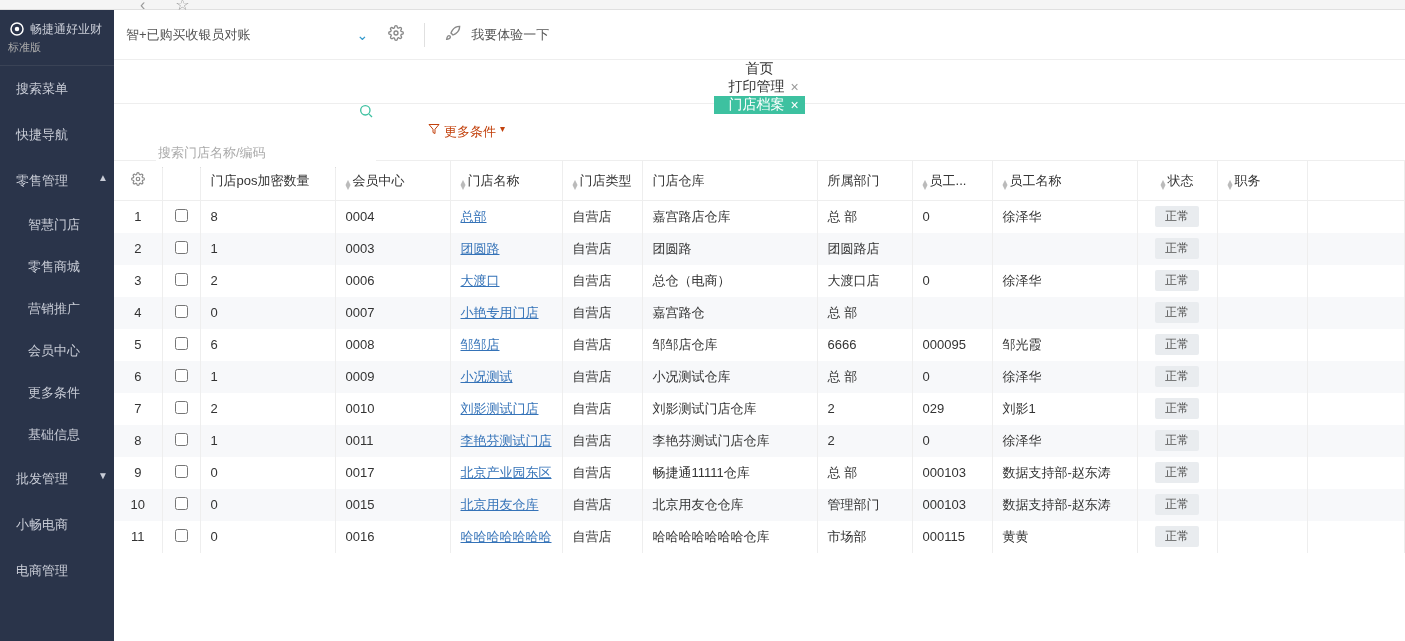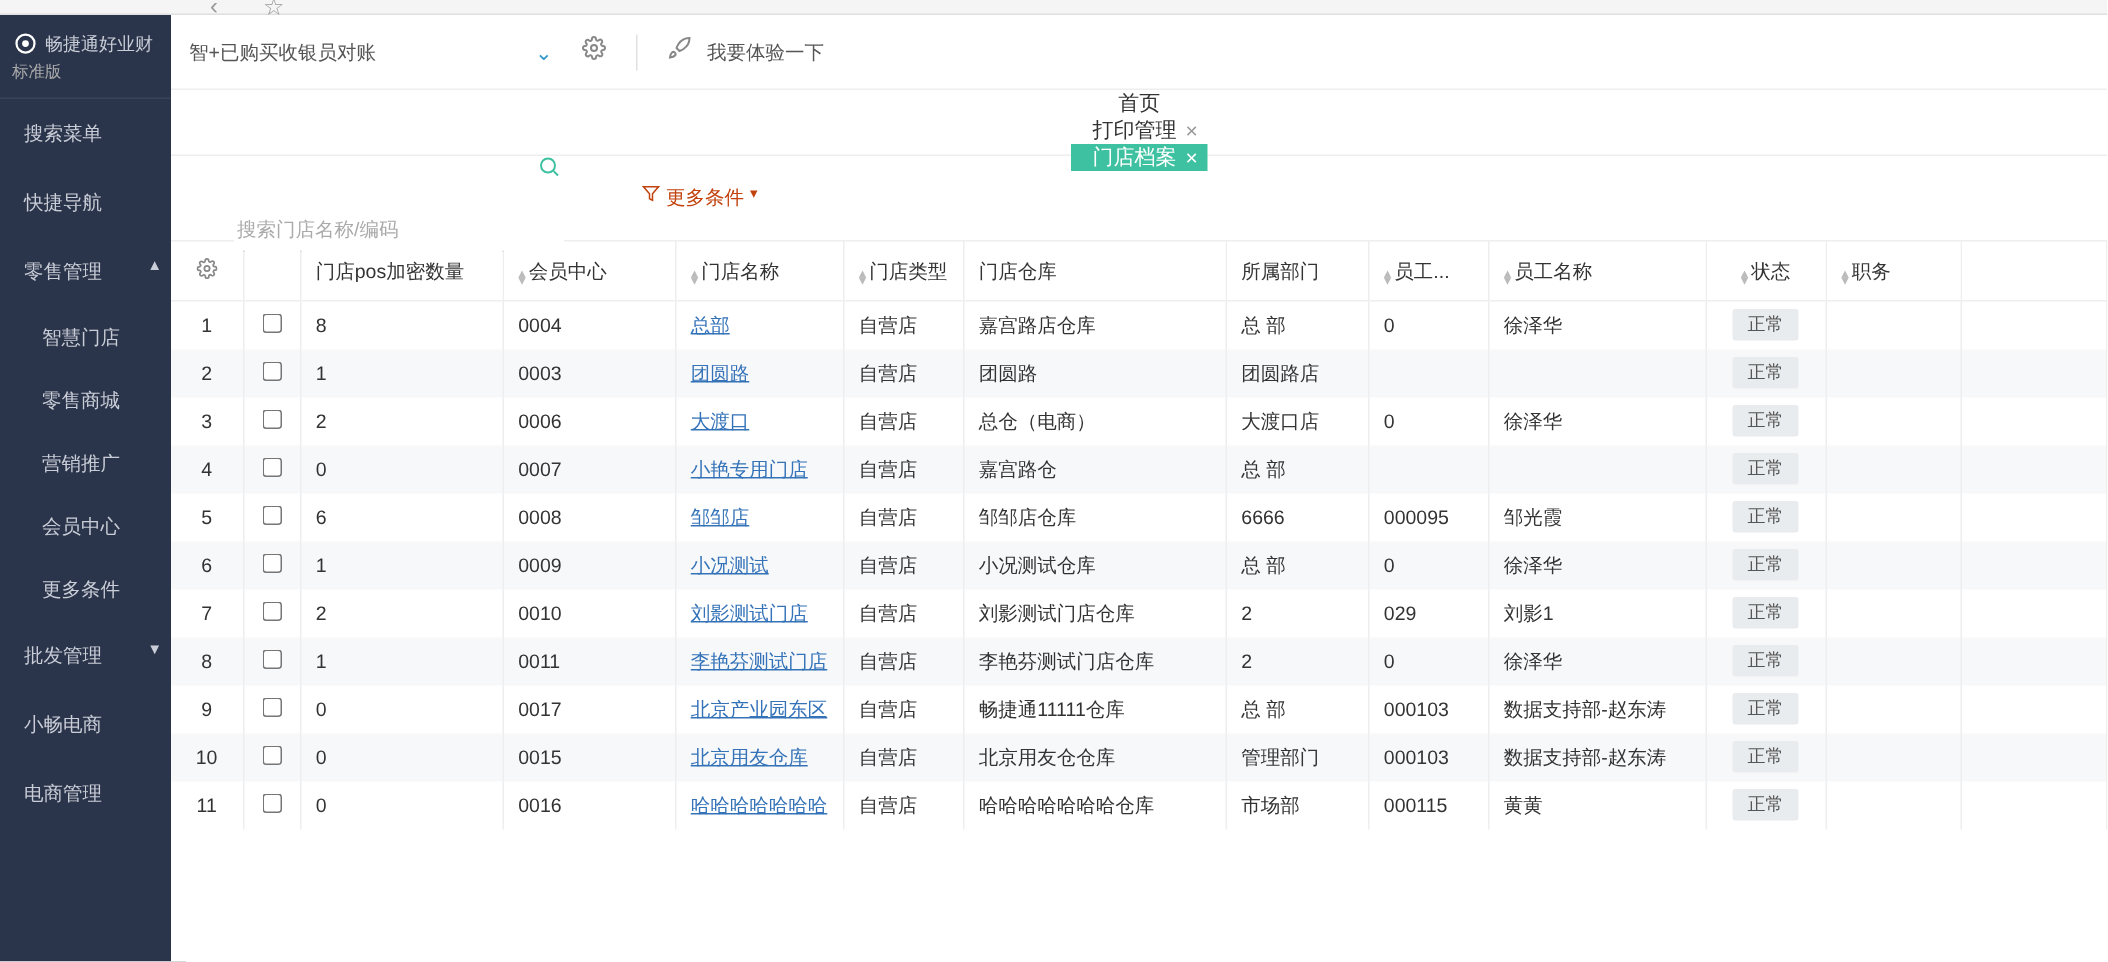--- a/index.html
+++ b/index.html
@@ -109,20 +109,23 @@
       <span>零售商城</span>
     </div>
   <div class="nav-item sub">
       <span>营销推广</span>
     </div>
   <div class="nav-item sub">
       <span>会员中心</span>
     </div>
   <div class="nav-item sub">
       <span>更多条件</span>
+    </div>
+  <div class="nav-item sub">
+      <span>基础信息</span>
     </div>
   <div class="nav-item">
       <span>批发管理</span>
       <span class="arrow">▼</span>
     </div>
   <div class="nav-item">
       <span>小畅电商</span>
     </div>
   <div class="nav-item">
       <span>电商管理</span>

